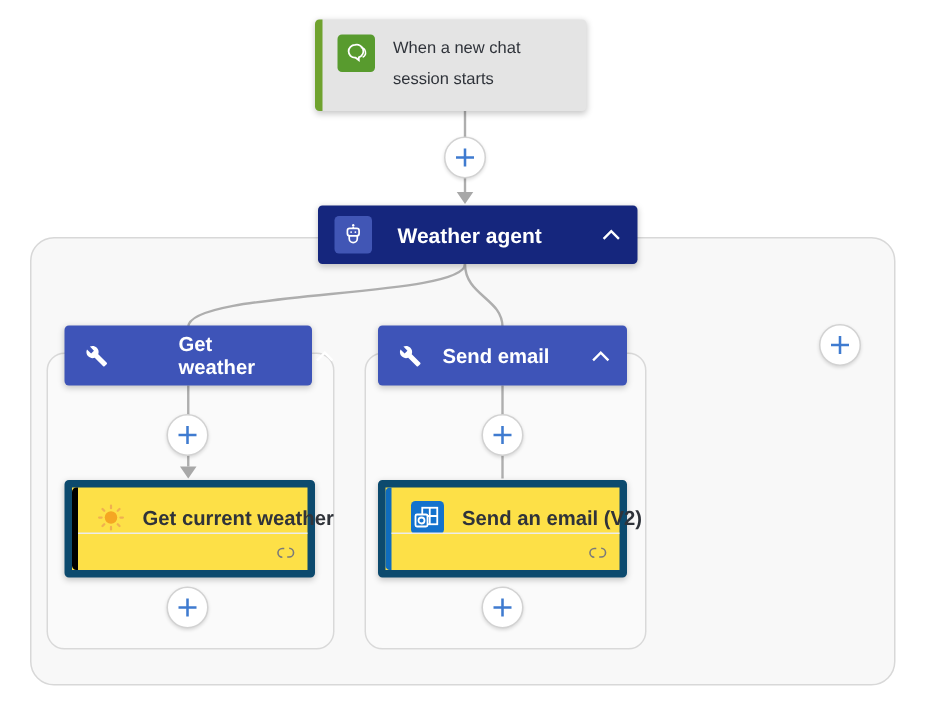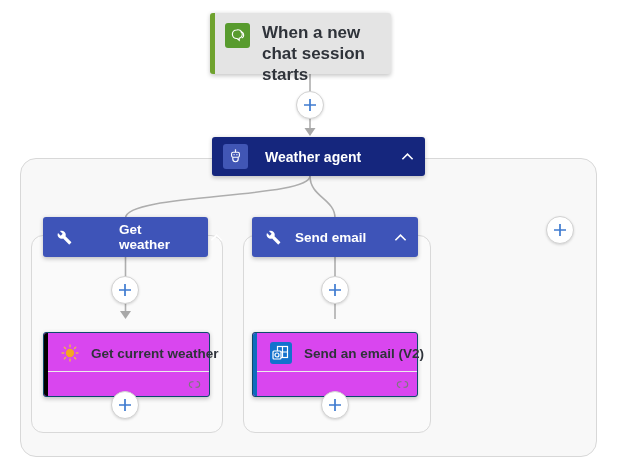--- a/index.html
+++ b/index.html
@@ -34,21 +34,21 @@
   .trigger {
     left:210px; top:13px; width:181px; height:61px;
     background:#e4e4e4; cursor:pointer;
   }
   .trigger .icon-tile {
     position:absolute; left:15px; top:10px; width:25px; height:25px;
     background:#589b2e; border-radius:3px; display:flex; align-items:center; justify-content:center;
   }
   .trigger .t-title {
     position:absolute; left:52px; top:9px; width:120px;
-    font-size:17px; font-weight:700; color:#2f333a; line-height:21px;
+    font-size:11px; font-weight:400; color:#2f333a; line-height:21px;
   }
 
   
   .agent {
     left:212px; top:137px; width:213px; height:39px;
     background:#15267d; display:flex; align-items:center; cursor:pointer;
   }
   .agent .icon-tile {
     width:25px; height:25px; margin-left:11px; border-radius:3px;
     background:#4156b5; display:flex; align-items:center; justify-content:center; flex:none;
@@ -65,21 +65,21 @@
   .tool-header .wrench { margin-left:14px; flex:none; display:flex; }
   .tool-header .h-label { margin-left:14px; font-size:13.5px; font-weight:700; color:#ffffff; flex:1; }
 
   .chevron-btn {
     width:26px; height:26px; margin-right:5px; border:none; background:transparent;
     display:flex; align-items:center; justify-content:center; cursor:pointer; flex:none;
   }
 
   
   .action {
-    top:332px; height:65px; background:#d946ef; border:1px solid #0c4a6e; cursor:pointer;
+    top:320px; height:65px; background:#fde047; border:5px solid #0c4a6e; cursor:pointer;
   }
   .action.left  { left:43px;  width:167px; }
   .action.right { left:252px; width:166px; }
   .action .stripe { width:4px; }
   .action .row {
     position:absolute; left:4px; right:0; top:0; height:40px;
     display:flex; align-items:center;
   }
   .action .row .a-icon { margin-left:12px; display:flex; flex:none; }
   .action .row .a-title { margin-left:11px; font-size:13.5px; font-weight:700; color:#2f333a; white-space:nowrap; }

